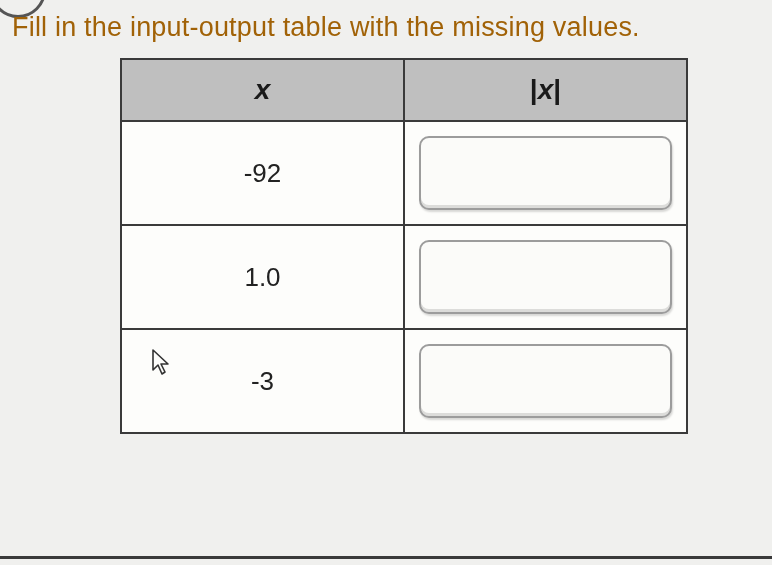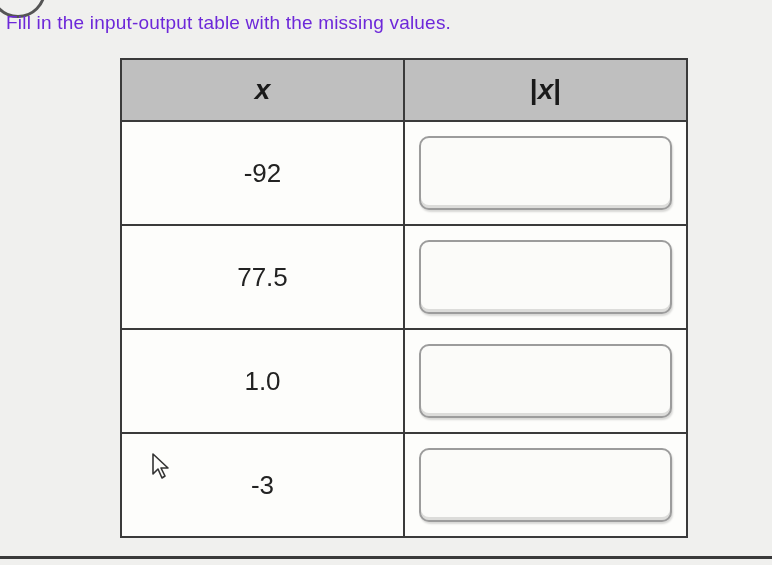--- a/index.html
+++ b/index.html
@@ -21,23 +21,23 @@
       left: -10px;
       width: 56px;
       height: 56px;
       border: 3px solid #555;
       border-radius: 50%;
       background: transparent;
     }
     .instruction {
       position: absolute;
       top: 12px;
-      left: 6px;
-      font-size: 19px;
-      color: #6d28d9;
+      left: 12px;
+      font-size: 27px;
+      color: #a16207;
       letter-spacing: 0.2px;
     }
     .table-wrap {
       position: absolute;
       top: 58px;
       left: 120px;
       width: 568px;
     }
     table {
       border-collapse: collapse;
@@ -128,26 +128,20 @@
       </tr>
     </thead>
     <tbody>
       <tr>
         <td class="x-cell">-92</td>
         <td class="input-cell">
           <div class="answer-box"></div>
         </td>
       </tr>
       <tr>
-        <td class="x-cell">77.5</td>
-        <td class="input-cell">
-          <div class="answer-box"></div>
-        </td>
-      </tr>
-      <tr>
         <td class="x-cell">1.0</td>
         <td class="input-cell">
           <div class="answer-box"></div>
         </td>
       </tr>
       <tr>
         <td class="x-cell">
           <span>-3</span>
           <span class="cursor-icon">
             <svg viewBox="0 0 20 28">

